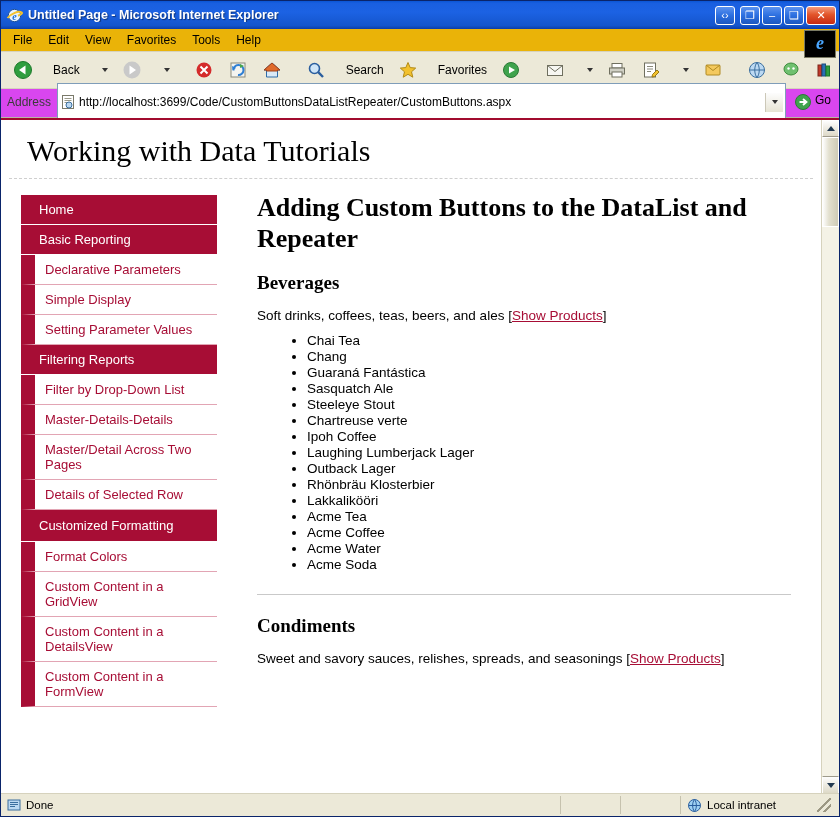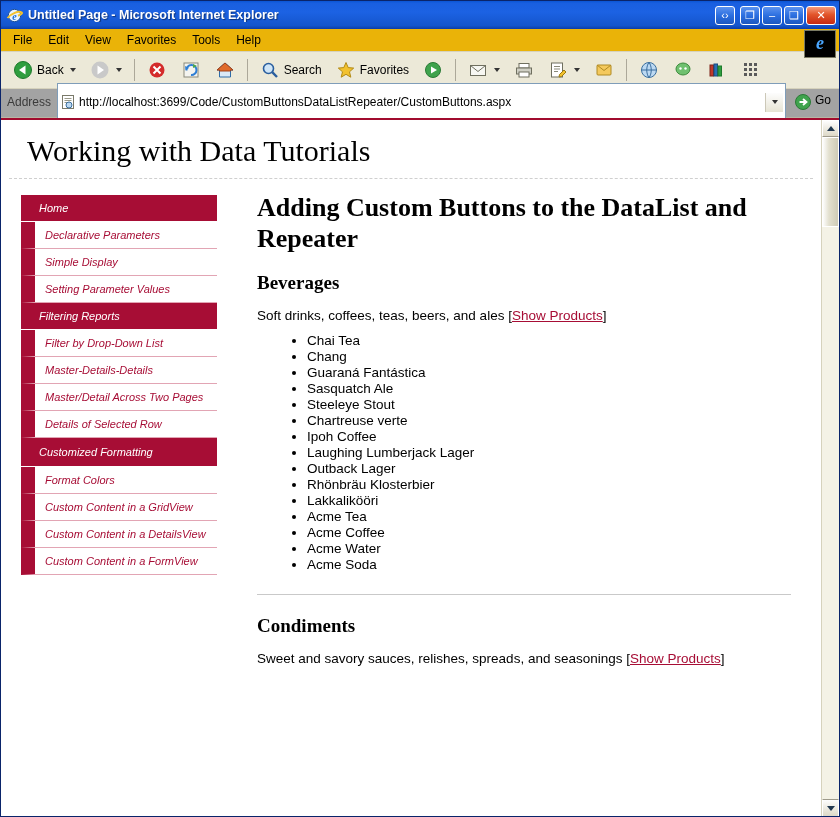--- a/index.html
+++ b/index.html
@@ -108,21 +108,21 @@
     display: flex;
     align-items: center;
     background: #ece9d8;
     border-bottom: 1px solid #d6d2bd;
     padding-left: 6px;
     gap: 2px;
   }
   .tbtn {
     display: flex;
     align-items: center;
-    gap: 4px;
+    gap: 20px;
     padding: 3px 5px;
     border: 1px solid transparent;
     font-size: 12px;
     color: #000;
     white-space: nowrap;
   }
   .tbtn .lbl { font-size: 12px; }
   .tsep {
     width: 1px; height: 22px;
     background: #aca899;
@@ -135,21 +135,21 @@
     border-top: 4px solid #333;
     margin-left: 2px;
   }
   .ico { width: 20px; height: 20px; position: relative; flex: none; }
 
   
   .addressbar {
     height: 26px;
     display: flex;
     align-items: center;
-    background: #a3a3a3;
+    background: #d946ef;
     padding: 0 4px 2px 6px;
     gap: 4px;
     border-bottom: 1px solid #b9b5a3;
   }
   .addr-label { font-size: 12px; color: #3b3b3b; margin-right: 2px; }
   .addr-box {
     flex: 1 1 auto;
     height: 38px;
     background: #fff;
     border: 1px solid #7f9db9;
@@ -206,22 +206,21 @@
   .content-row {
     display: flex;
     align-items: flex-start;
   }
 
   
   .nav {
     width: 196px;
     flex: none;
     margin: 16px 0 0 20px;
-    font-size: 11px;
-    font-style: italic;
+    font-size: 13px;
   }
   .nav-section {
     background: #a70d35;
     color: #fff;
     padding: 7px 10px 7px 18px;
     border-bottom: 1px solid #fff;
   }
   .nav-section.two-line { padding-top: 8px; padding-bottom: 8px; }
   .nav-sub {
     background: #fff;
@@ -558,20 +557,21 @@
 
   <div class="pagearea">
     <div class="page-inner">
 
       <div class="page-header">Working with Data Tutorials</div>
 
       <div class="content-row">
 
         <div class="nav">
           <div class="nav-section">Home</div>
+          <div class="nav-section">Basic Reporting</div>
           <div class="nav-sub">Declarative Parameters</div>
           <div class="nav-sub">Simple Display</div>
           <div class="nav-sub">Setting Parameter Values</div>
           <div class="nav-section">Filtering Reports</div>
           <div class="nav-sub">Filter by Drop-Down List</div>
           <div class="nav-sub">Master-Details-Details</div>
           <div class="nav-sub">Master/Detail Across Two Pages</div>
           <div class="nav-sub">Details of Selected Row</div>
           <div class="nav-section two-line">Customized Formatting</div>
           <div class="nav-sub">Format Colors</div>
@@ -619,14 +619,37 @@
         </div>
       <div class="sb-track">
         <div class="sb-thumb"></div>
       </div>
       <div class="sb-btn bottom">
           <span class="arrow-down"></span>
         </div>
     </div>
   </div>
 
+  <div class="statusbar">
+    <span class="st-cell st-done">
+      <span class="ico" style="width:14px;height:14px">
+        <svg width="14" height="14" viewBox="0 0 14 14">
+          <rect x="1" y="2" width="12" height="10" fill="#bcd9f2" stroke="#3a6e9e"></rect>
+          <path d="M3 4.5 H11 M3 6.5 H11 M3 8.5 H8" stroke="#3a6e9e"></path>
+        </svg>
+      </span>
+      <span>Done</span>
+    </span>
+    <span class="st-cell st-blank1"></span>
+    <span class="st-cell st-blank2"></span>
+    <span class="st-cell st-zone">
+      <span class="ico" style="width:15px;height:15px">
+        <svg width="15" height="15" viewBox="0 0 15 15">
+          <circle cx="7.5" cy="7.5" r="6" fill="#9fd0f2" stroke="#2a5e9e"></circle>
+          <path d="M1.5 7.5 H13.5 M7.5 1.5 C10 4.5 10 10.5 7.5 13.5 C5 10.5 5 4.5 7.5 1.5" fill="none" stroke="#2a5e9e"></path>
+        </svg>
+      </span>
+      <span>Local intranet</span>
+      <span class="st-grip"></span>
+    </span>
+  </div>
 
 </div>
 
 </body></html>

